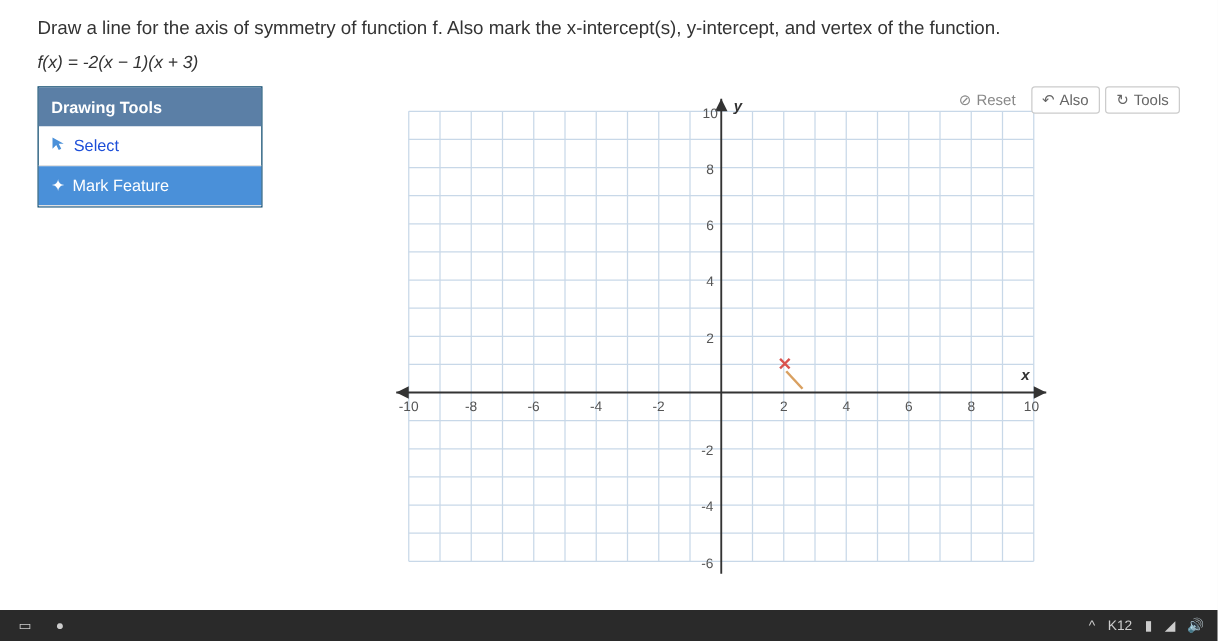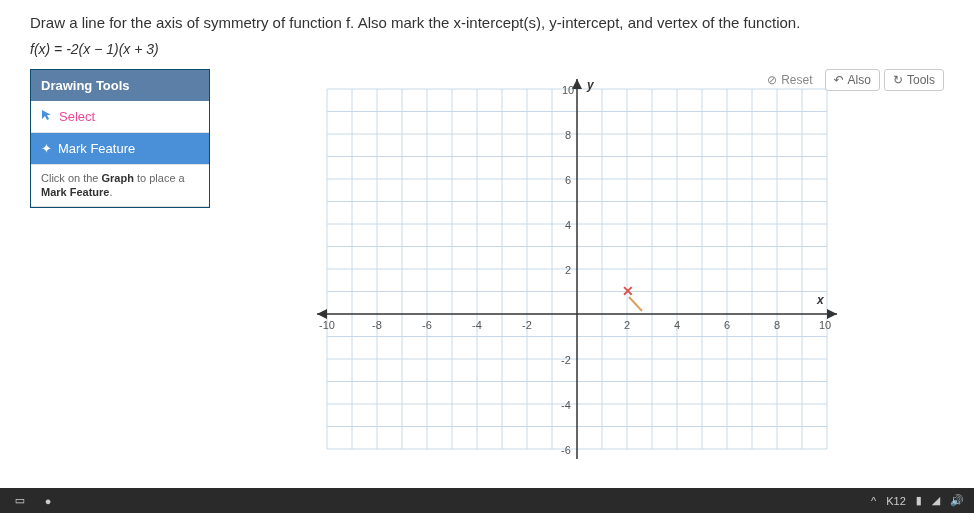--- a/index.html
+++ b/index.html
@@ -42,21 +42,21 @@
     .tools-header {
       background: #5b7fa6;
       color: #fff;
       padding: 8px 10px;
       font-weight: bold;
       font-size: 13px;
     }
     .tool-item {
       padding: 8px 10px;
       border-bottom: 1px solid #e0e0e0;
-      color: #ec4899;
+      color: #1d4ed8;
       cursor: pointer;
       display: flex;
       align-items: center;
       gap: 6px;
     }
     .tool-item.active {
       background: #4a90d9;
       color: #fff;
     }
     .tool-hint {
@@ -149,23 +149,20 @@
         <span>
           <svg width="12" height="12" viewBox="0 0 12 12">
               <path d="M1 1 L1 10 L4 7 L6 11 L8 10 L6 6 L10 6 Z" fill="#4a90d9"></path>
             </svg>
         </span>
         <span>Select</span>
       </div>
       <div class="tool-item active">
         <span>✦</span>
         <span>Mark Feature</span>
-      </div>
-      <div class="tool-hint">
-        <span>Click on the </span><b>Graph</b><span> to place a </span><b>Mark Feature</b><span>.</span>
       </div>
     </div>
 
     <div class="graph-area">
       <svg class="graph-svg" viewBox="0 0 560 400">
         <g>
           <line class="grid-line" x1="30" y1="20" x2="30" y2="380"></line>
             <line class="grid-line" x1="55" y1="20" x2="55" y2="380"></line>
             <line class="grid-line" x1="80" y1="20" x2="80" y2="380"></line>
             <line class="grid-line" x1="105" y1="20" x2="105" y2="380"></line>

